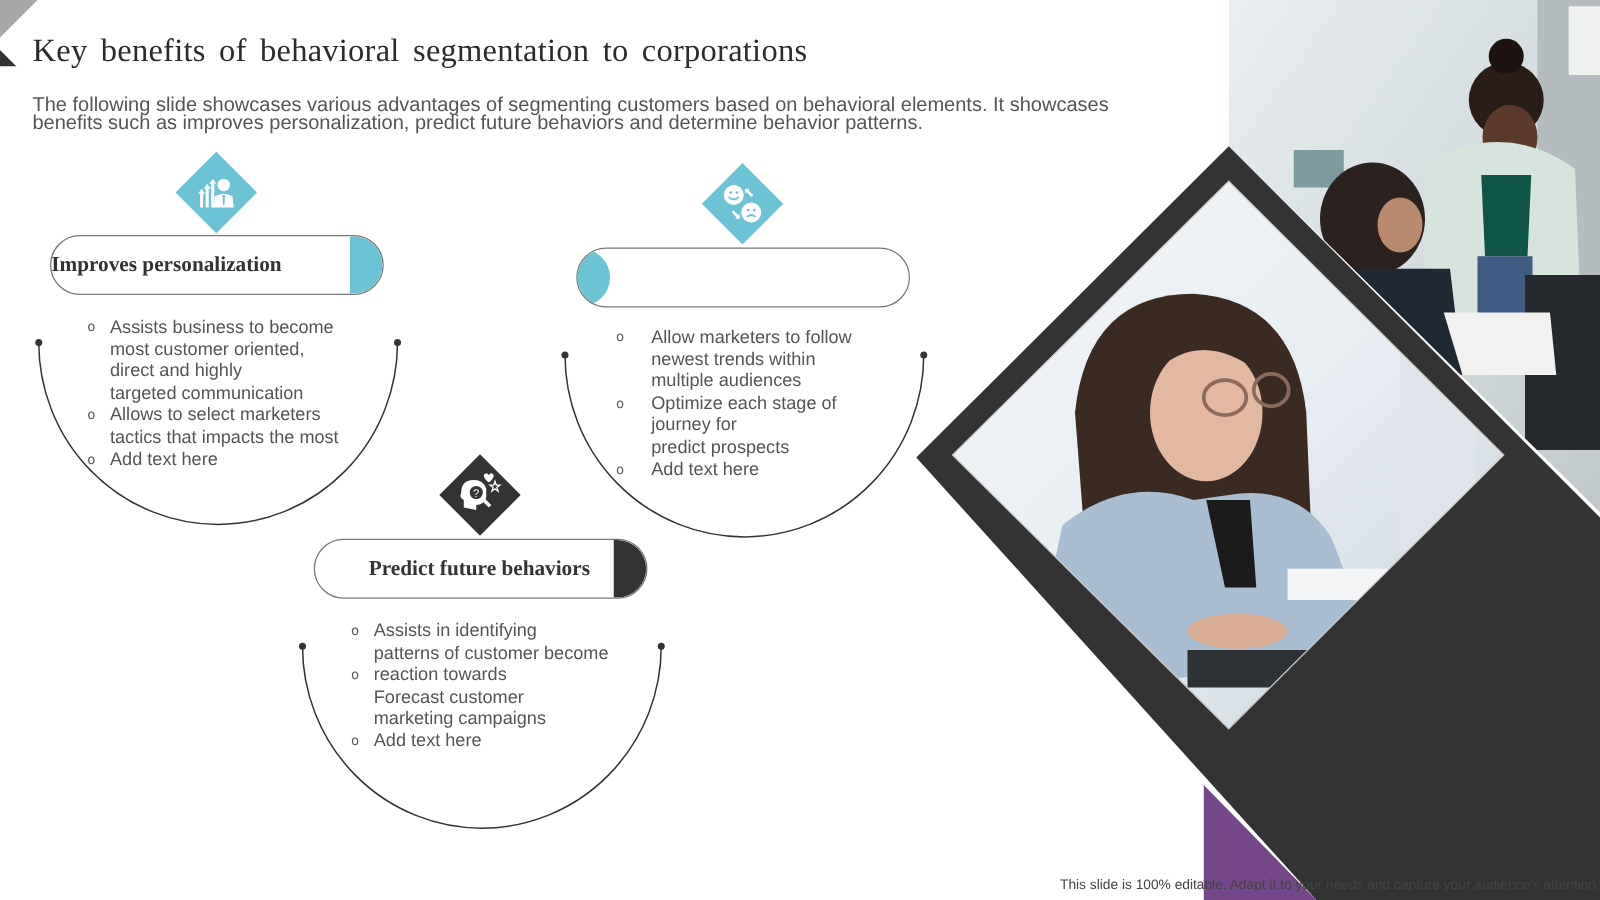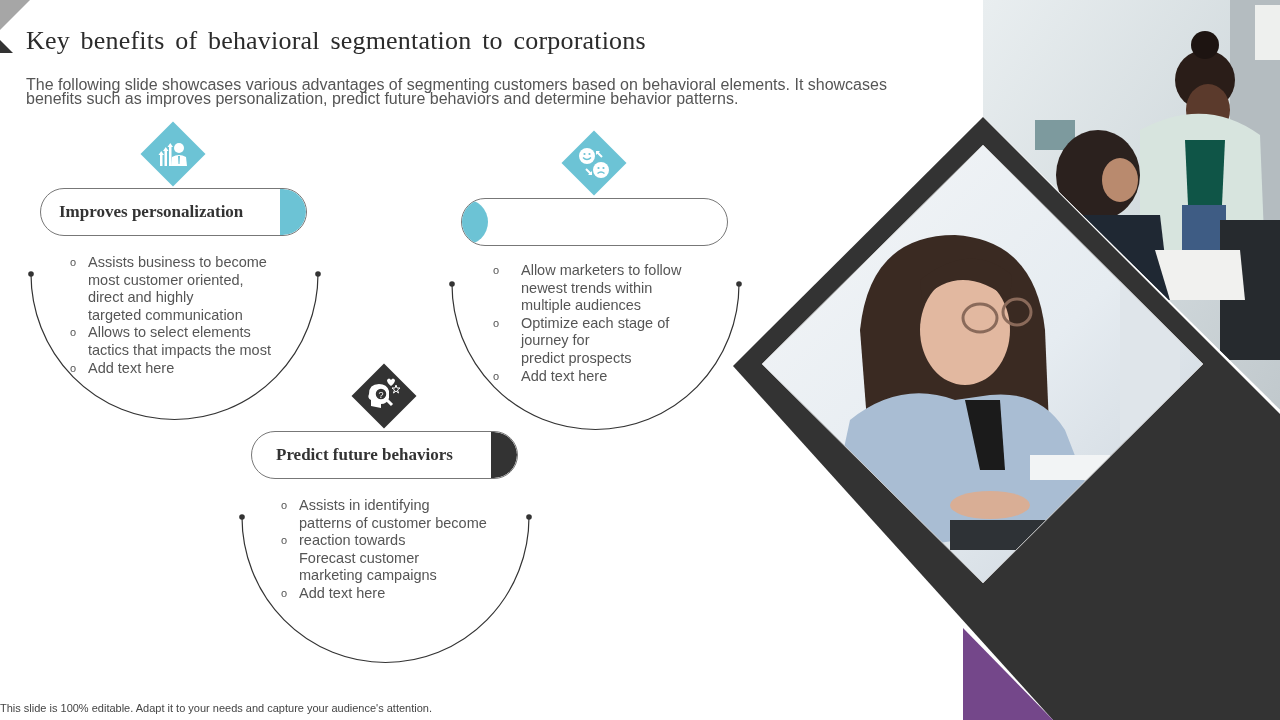--- a/index.html
+++ b/index.html
@@ -1,23 +1,23 @@
 <!DOCTYPE html>
 <html><head>
 <meta charset="utf-8">
 <style>
   html, body { margin:0; padding:0; }
   body { width:1280px; height:720px; position:relative; overflow:hidden; background:#ffffff; font-family:"Liberation Sans", sans-serif; }
   .abs { position:absolute; }
   .title { left:26px; top:26px; font-family:"Liberation Serif", serif; font-size:26px; color:#2b2b2b; letter-spacing:0.2px; word-spacing:4px; white-space:nowrap; }
   .subtitle { left:26px; top:78px; width:900px; font-size:16px; line-height:14px; color:#555; }
-  .footer { left:0; width:1280px; top:702px; text-align:left; font-size:11px; color:#444; padding-right:0; }
+  .footer { left:0; width:1280px; top:702px; text-align:right; font-size:11px; color:#444; padding-right:0; }
   .footer span { position:relative; left:0; }
   .pill { height:48px; border:1px solid #777; border-radius:25px; background:#fff; box-sizing:border-box; overflow:hidden; display:flex; align-items:center; }
-  .pill .lbl { font-family:"Liberation Serif", serif; font-weight:bold; font-size:17px; color:#333; padding-left:18px; white-space:nowrap; flex:1; }
+  .pill .lbl { font-family:"Liberation Serif", serif; font-weight:bold; font-size:17px; color:#333; padding-left:0; white-space:nowrap; flex:1; }
   .pill .cap { width:26px; height:100%; border-radius:0 25px 25px 0; }
   .diamond { width:46px; height:46px; transform:rotate(45deg); }
   .icon-wrap { width:66px; height:66px; display:flex; align-items:center; justify-content:center; }
   .bullets { list-style:none; margin:0; padding:0; font-size:14.5px; line-height:17.6px; color:#555; }
   .bullets li { position:relative; padding-left:0; }
   .bullets li .b { position:absolute; left:-18px; top:0; font-size:11px; color:#555; }
   svg { display:block; }
 </style>
 </head>
 <body>
@@ -121,21 +121,21 @@
 <svg class="abs" style="left:26px;top:268px" width="300" height="155">
   <path d="M5,6 A143,145 0 0,0 292,6" fill="none" stroke="#333" stroke-width="1.2"></path>
   <circle cx="5" cy="6" r="2.8" fill="#333"></circle>
   <circle cx="292" cy="6" r="2.8" fill="#333"></circle>
 </svg>
 <ul class="abs bullets" style="left:88px;top:254px;width:220px;">
   <li><span class="b">o</span><span></span>
     <div>Assists business to become</div><div>most customer oriented,</div><div>direct and highly</div><div>targeted communication</div></li>
   <li>
       <span class="b">o</span>
-    <div>Allows to select elements</div>
+    <div>Allows to select marketers</div>
       <div>tactics that impacts the most</div>
     </li>
   <li>
       <span class="b">o</span>
     <div>Add text here</div>
     </li>
 </ul>
 
 <div class="abs icon-wrap" style="left:561px;top:130px;">
   <div class="diamond" style="background:#6cc3d5;"></div>
@@ -186,21 +186,21 @@
   <svg class="abs" style="left:14px;top:13px" width="38" height="38" viewBox="0 0 38 38">
     <path d="M6,30 L6,24 Q2,22 4,18 Q4,8 14,8 Q22,8 24,15 L24,22 Q22,28 16,28 L16,32 Z" fill="#fff"></path>
     <circle cx="16" cy="18" r="6" fill="#333" stroke="#fff" stroke-width="1.5"></circle>
     <text x="16" y="21.5" font-size="9" font-family="Liberation Sans, sans-serif" fill="#fff" text-anchor="middle">?</text>
     <path d="M20,22 L27,29" stroke="#fff" stroke-width="3"></path>
     <path d="M22,4 Q24,1 26,4 Q28,1 30,4 Q30,7 26,10 Q22,7 22,4 Z" fill="#fff"></path>
     <path d="M31,9 L32,12 L35,12 L32.5,14 L33.5,17 L31,15 L28.5,17 L29.5,14 L27,12 L30,12 Z" fill="none" stroke="#fff" stroke-width="1"></path>
   </svg>
 </div>
 <div class="abs pill" style="left:251px;top:431px;width:267px;">
-  <span class="lbl" style="padding-left:24px;">Predict future behaviors</span>
+  <span class="lbl" style="padding-left:24px;text-align:center;">Predict future behaviors</span>
   <span class="cap" style="background:#333333;"></span>
 </div>
 <svg class="abs" style="left:237px;top:511px" width="300" height="155">
   <path d="M5,6 A143,145 0 0,0 292,6" fill="none" stroke="#333" stroke-width="1.2"></path>
   <circle cx="5" cy="6" r="2.8" fill="#333"></circle>
   <circle cx="292" cy="6" r="2.8" fill="#333"></circle>
 </svg>
 <ul class="abs bullets" style="left:299px;top:497px;width:210px;">
   <li>
       <span class="b">o</span>

